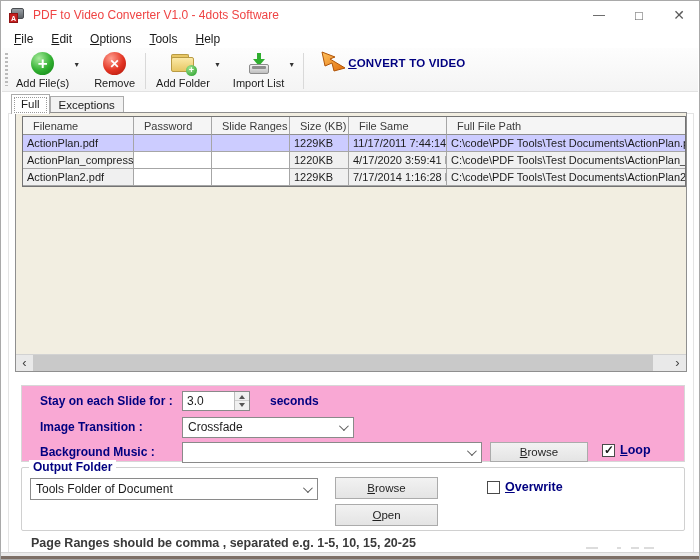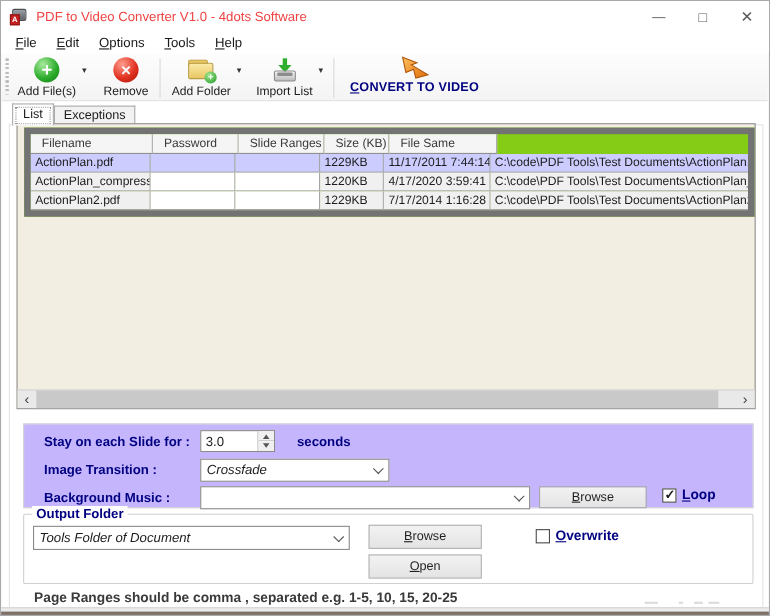--- a/index.html
+++ b/index.html
@@ -55,69 +55,69 @@
     line-height:11px; text-align:center; }
 
   .import-ic { position:relative; width:24px; height:23px; }
   .import-ic .tray { position:absolute; left:2px; bottom:1px; width:20px; height:10px;
     background:linear-gradient(#f2f2f2,#bfbfbf); border:1px solid #8c8c8c; border-radius:2px; }
   .import-ic .slot { position:absolute; left:5px; bottom:6px; width:14px; height:3px; background:#8c8c8c; border-radius:1px;}
   .import-ic .arr-stem { position:absolute; left:10px; top:1px; width:4px; height:7px; background:#2fae2f; }
   .import-ic .arr-head { position:absolute; left:6px; top:7px; width:0; height:0;
     border-left:6px solid transparent; border-right:6px solid transparent; border-top:7px solid #2fae2f; }
 
-  .convert-btn { display:flex; flex-direction:column; align-items:center; padding:0 6px; margin-left:2px;justify-content:center; }
+  .convert-btn { display:flex; flex-direction:row; align-items:center; padding:0 6px; margin-left:2px;justify-content:center; }
   .convert-label { font-size:11.5px; font-weight:bold; color:#000080; margin-top:1px; letter-spacing:.2px; white-space:nowrap;}
 
   
   .tabs { position:absolute; top:94px; left:10px; height:19px; display:flex; align-items:flex-end; }
   .tab { font-size:11.5px; color:#1c1c1c; border:1px solid #ababab; border-bottom:none; padding:2px 8px 3px;
     background:#f2f2f2; position:relative; }
   .tab.active { background:#fff; padding:3px 9px 4px; z-index:2; }
   .tab.active::after { content:""; position:absolute; inset:2px 2px 1px 2px; border:1px dotted #9a9a9a; }
   .tabpage { position:absolute; left:7px; top:112px; width:686px; height:440px; background:#fff;
     border:1px solid #e4e4e4; }
 
   
   .grid-panel { position:absolute; left:14px; top:111px; width:672px; height:260px;
     background:#f2eee1; border:1px solid #8f8f8f; }
-  .grid { position:absolute; left:6px; top:3px; width:664px; border:6px solid #737373; background:#84cc16; }
+  .grid { position:absolute; left:6px; top:3px; width:664px; border:1px solid #737373; background:#ef4444; }
   .hrow, .trow { display:flex; }
   .cell { height:17px; font-size:11px; color:#1c1c1c; line-height:16px; padding-left:4px;
     border-right:1px solid #a6a6a6; border-bottom:1px solid #a6a6a6; overflow:hidden; white-space:nowrap;
     background:#f0f0f0; }
   .hcell { height:18px; line-height:18px; background:#f5f5f5; color:#3a3a3a; padding-left:10px;
     border-bottom:1px solid #909090; }
   .cell.editable { background:#fff; }
   .trow.sel .cell { background:#ccccff; }
   .col0{width:111px}.col1{width:78px}.col2{width:78px}.col3{width:59px}.col4{width:98px}.col5{width:238px;border-right:none}
 
   .hscroll { position:absolute; left:0; right:0; bottom:0; height:17px; background:#e9e9e9;
     border-top:1px solid #d2d2d2; }
   .hs-arrow { position:absolute; top:0; width:17px; height:16px; color:#404040; font-size:13px;
     line-height:15px; text-align:center; }
   .hs-arrow.left{left:0;} .hs-arrow.right{right:0;}
   .hs-thumb { position:absolute; left:17px; top:0; width:620px; height:16px; background:#c9c9c9; }
 
   
   .settings { position:absolute; left:20px; top:384px; width:664px; height:77px;
-    background:#c4b5fd; border:1px solid #d7d7d7; }
+    background:#f9a8d4; border:1px solid #d7d7d7; }
   .nav-label { position:absolute; font-size:12px; font-weight:bold; color:#000080; white-space:nowrap; }
 
   .spin { position:absolute; left:160px; top:5px; width:68px; height:20px; border:1px solid #8a8a8a; background:#fff; }
   .spin-val { position:absolute; left:4px; top:2px; font-size:12px; color:#1c1c1c; }
   .spin-btns { position:absolute; right:0; top:0; bottom:0; width:15px; border-left:1px solid #bdbdbd; }
   .spin-up, .spin-dn { position:absolute; left:0; right:0; height:9px; background:#f0f0f0; }
   .spin-up{top:0; border-bottom:1px solid #cfcfcf;} .spin-dn{bottom:0;}
   .spin-up::after, .spin-dn::after { content:""; position:absolute; left:4px; }
   .spin-up::after { top:3px; border-left:3px solid transparent; border-right:3px solid transparent; border-bottom:4px solid #555; }
   .spin-dn::after { top:2px; border-left:3px solid transparent; border-right:3px solid transparent; border-top:4px solid #555; }
 
   .combo { position:absolute; height:21px; border:1px solid #8a8a8a; background:#fff;
-    font-size:12px; color:#1c1c1c; line-height:19px; padding-left:5px;font-style:italic; }
+    font-size:12px; color:#1c1c1c; line-height:19px; padding-left:5px; }
   .chev { position:absolute; right:7px; top:6px; width:7px; height:7px;
     border-right:1.4px solid #5a5a5a; border-bottom:1.4px solid #5a5a5a; transform:rotate(45deg) translateY(-2px); }
 
   .btn { position:absolute; background:linear-gradient(#f2f2f2,#e4e4e4); border:1px solid #ababab;
     font-size:11.5px; color:#1f1f1f; display:flex; align-items:center; justify-content:center; }
 
   .checkbox { position:absolute; display:flex; align-items:center; }
   .cb-box { width:13px; height:13px; background:#fff; border:1px solid #4a4a4a; position:relative; }
   .cb-box.checked::after { content:"✓"; position:absolute; left:1px; top:-2px; font-size:12px; font-weight:bold; color:#1a1a1a; }
   .cb-label { margin-left:5px; font-size:12.5px; font-weight:bold; color:#000080; }
@@ -205,33 +205,34 @@
               <stop offset="1" stop-color="#e06c0a"></stop>
         </linearGradient>
           </defs>
         <path d="M4 1 L17 6 L12 8 L27 17 L16 20 L14 12 L7 15 Z" fill="url(#og)" stroke="#b05408" stroke-width="1"></path>
       </svg>
       <span class="convert-label"><span class="hot">C</span><span>ONVERT TO VIDEO</span></span>
     </div>
   </div>
 
   <div class="tabs">
-    <span class="tab active">List</span>
+    <span class="tab active">Full</span>
     <span class="tab">Exceptions</span>
   </div>
   <div class="tabpage"></div>
 
   <div class="grid-panel">
     <div class="grid">
       <div class="hrow">
           <div class="cell hcell col0">Filename</div>
           <div class="cell hcell col1">Password</div>
           <div class="cell hcell col2">Slide Ranges</div>
           <div class="cell hcell col3">Size (KB)</div>
           <div class="cell hcell col4">File Same</div>
+          <div class="cell hcell col5">Full File Path</div>
         </div>
       <div>
           <div class="trow sel">
             <div class="cell col0">ActionPlan.pdf</div>
             <div class="cell col1 editable"></div>
             <div class="cell col2 editable"></div>
             <div class="cell col3">1229KB</div>
             <div class="cell col4">11/17/2011 7:44:14 PM</div>
             <div class="cell col5">C:\code\PDF Tools\Test Documents\ActionPlan.pdf</div>
           </div>

